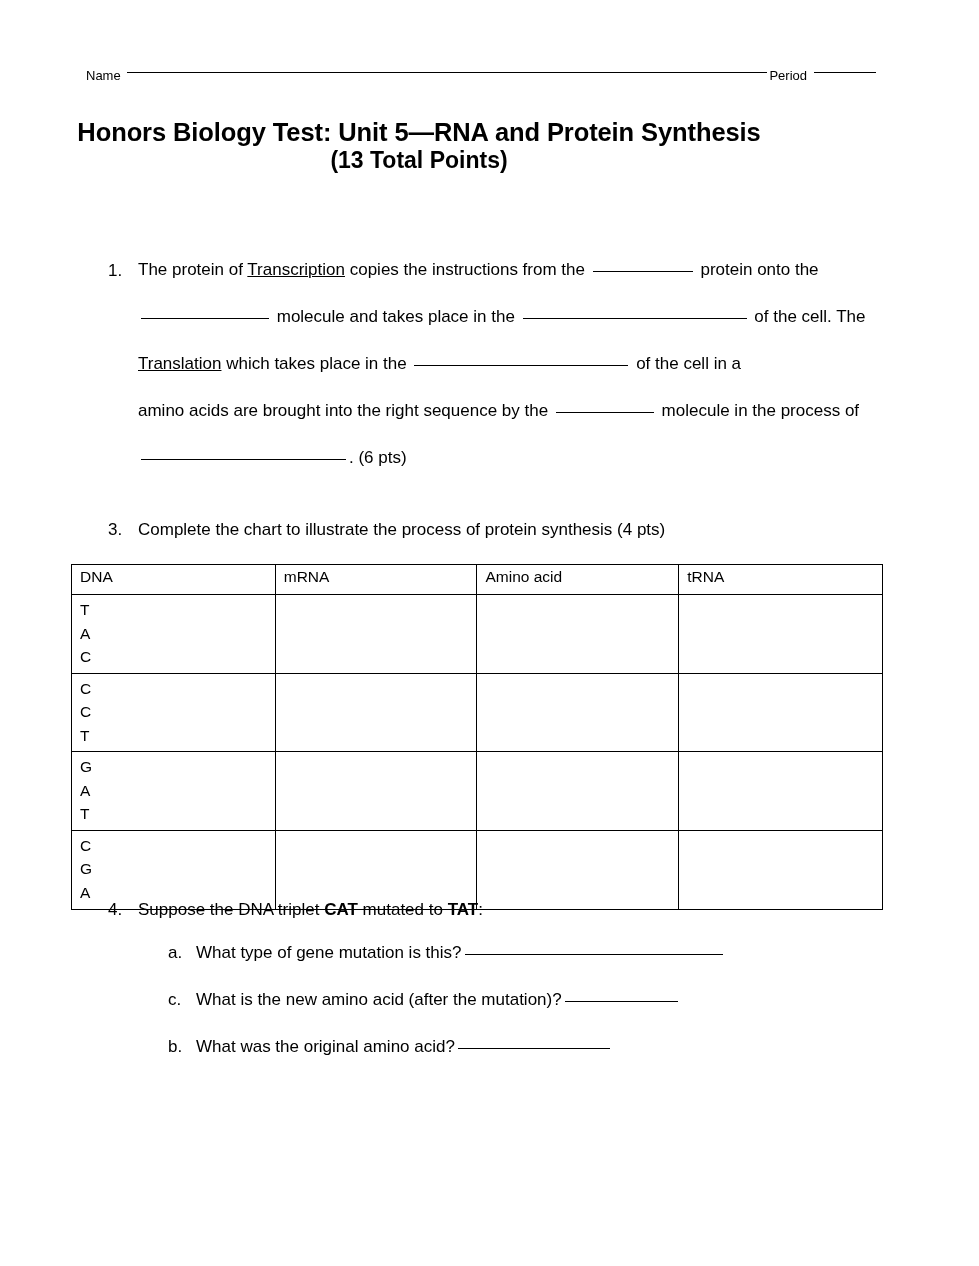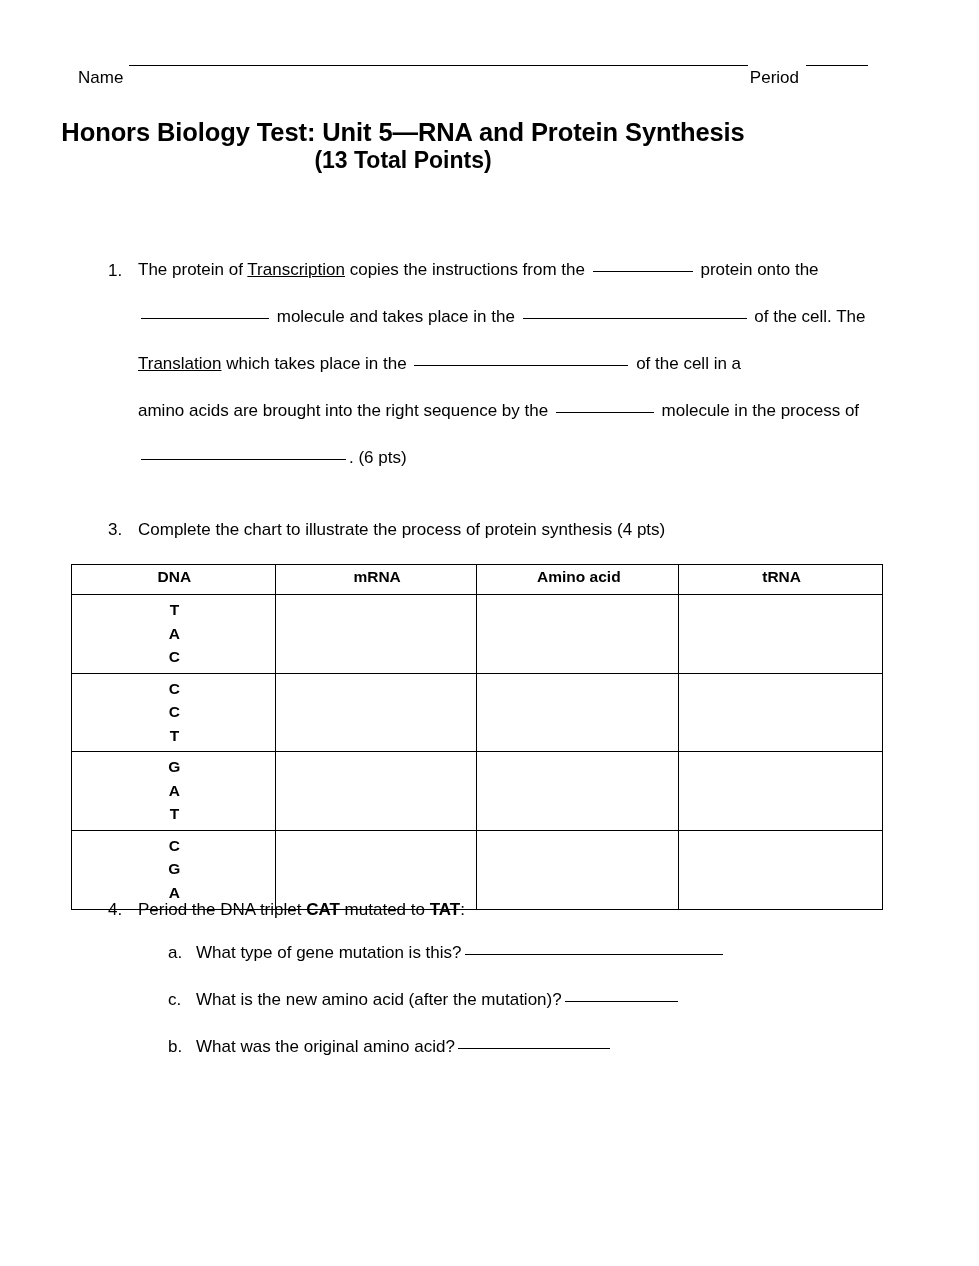--- a/index.html
+++ b/index.html
@@ -15,45 +15,46 @@
     position: relative;
     width: 979px;
     height: 1266px;
     background: #ffffff;
     overflow: hidden;
   }
 
   
   .namebar {
     position: absolute;
-    left: 78px;
+    left: 86px;
     top: 68px;
     width: 790px;
     display: flex;
-    align-items: flex-start;
-    font-size: 17px;
+    align-items: center;
+    font-size: 13px;
   }
   .namebar .lbl { white-space: pre; }
   .rule {
     display: inline-block;
     border-bottom: 1.3px solid #000;
     height: 0;
     position: relative;
     top: -3px;
   }
   .rule-name { flex: 1 1 auto; margin: 0 2px 0 6px; }
   .rule-period { width: 62px; margin-left: 7px; }
 
   
   .title-block {
     position: absolute;
     left: 0;
     top: 118px;
     width: 806px;
     text-align: center;
+    padding-left: 16px;
   }
   .title-main {
     font-size: 25.5px;
     font-weight: bold;
     letter-spacing: -0.1px;
     line-height: 1.15;
   }
   .title-sub {
     font-size: 23px;
     font-weight: bold;
@@ -115,22 +116,22 @@
     left: 71px;
     top: 564px;
     width: 812px;
     border-collapse: collapse;
     font-size: 15.5px;
   }
   table.chart td, table.chart th {
     border: 1.2px solid #000;
     vertical-align: top;
     padding: 3px 6px 4px 8px;
-    text-align: center;
-    font-weight: bold;
+    text-align: left;
+    font-weight: normal;
   }
   table.chart th { height: 22px; }
   table.chart col.c1 { width: 204px; }
   table.chart col.c2 { width: 202px; }
   table.chart col.c3 { width: 202px; }
   table.chart col.c4 { width: 204px; }
   td.dna-cell { line-height: 1.52; }
   td.blank-cell { }
   .r1 { height: 66px; }
   .r2 { height: 66px; }
@@ -267,21 +268,21 @@
         <td class="blank-cell"></td>
         <td class="blank-cell"></td>
         <td class="blank-cell"></td>
       </tr>
     </tbody>
   </table>
 
   <div class="q4">
     <span class="num">4.</span>
     <div class="stem">
-      <span>Period the DNA triplet </span><b class="bold">CAT</b><span> mutated to </span><b class="bold">TAT</b><span>:</span>
+      <span>Suppose the DNA triplet </span><b class="bold">CAT</b><span> mutated to </span><b class="bold">TAT</b><span>:</span>
     </div>
 
     <div class="subs">
       <div class="sub">
         <span class="slab">a.</span><span>What type of gene mutation is this?</span><span class="blank b260"></span>
       </div>
       <div class="sub">
         <span class="slab">c.</span><span>What is the new amino acid (after the mutation)?</span><span class="blank b115"></span>
       </div>
       <div class="sub">

